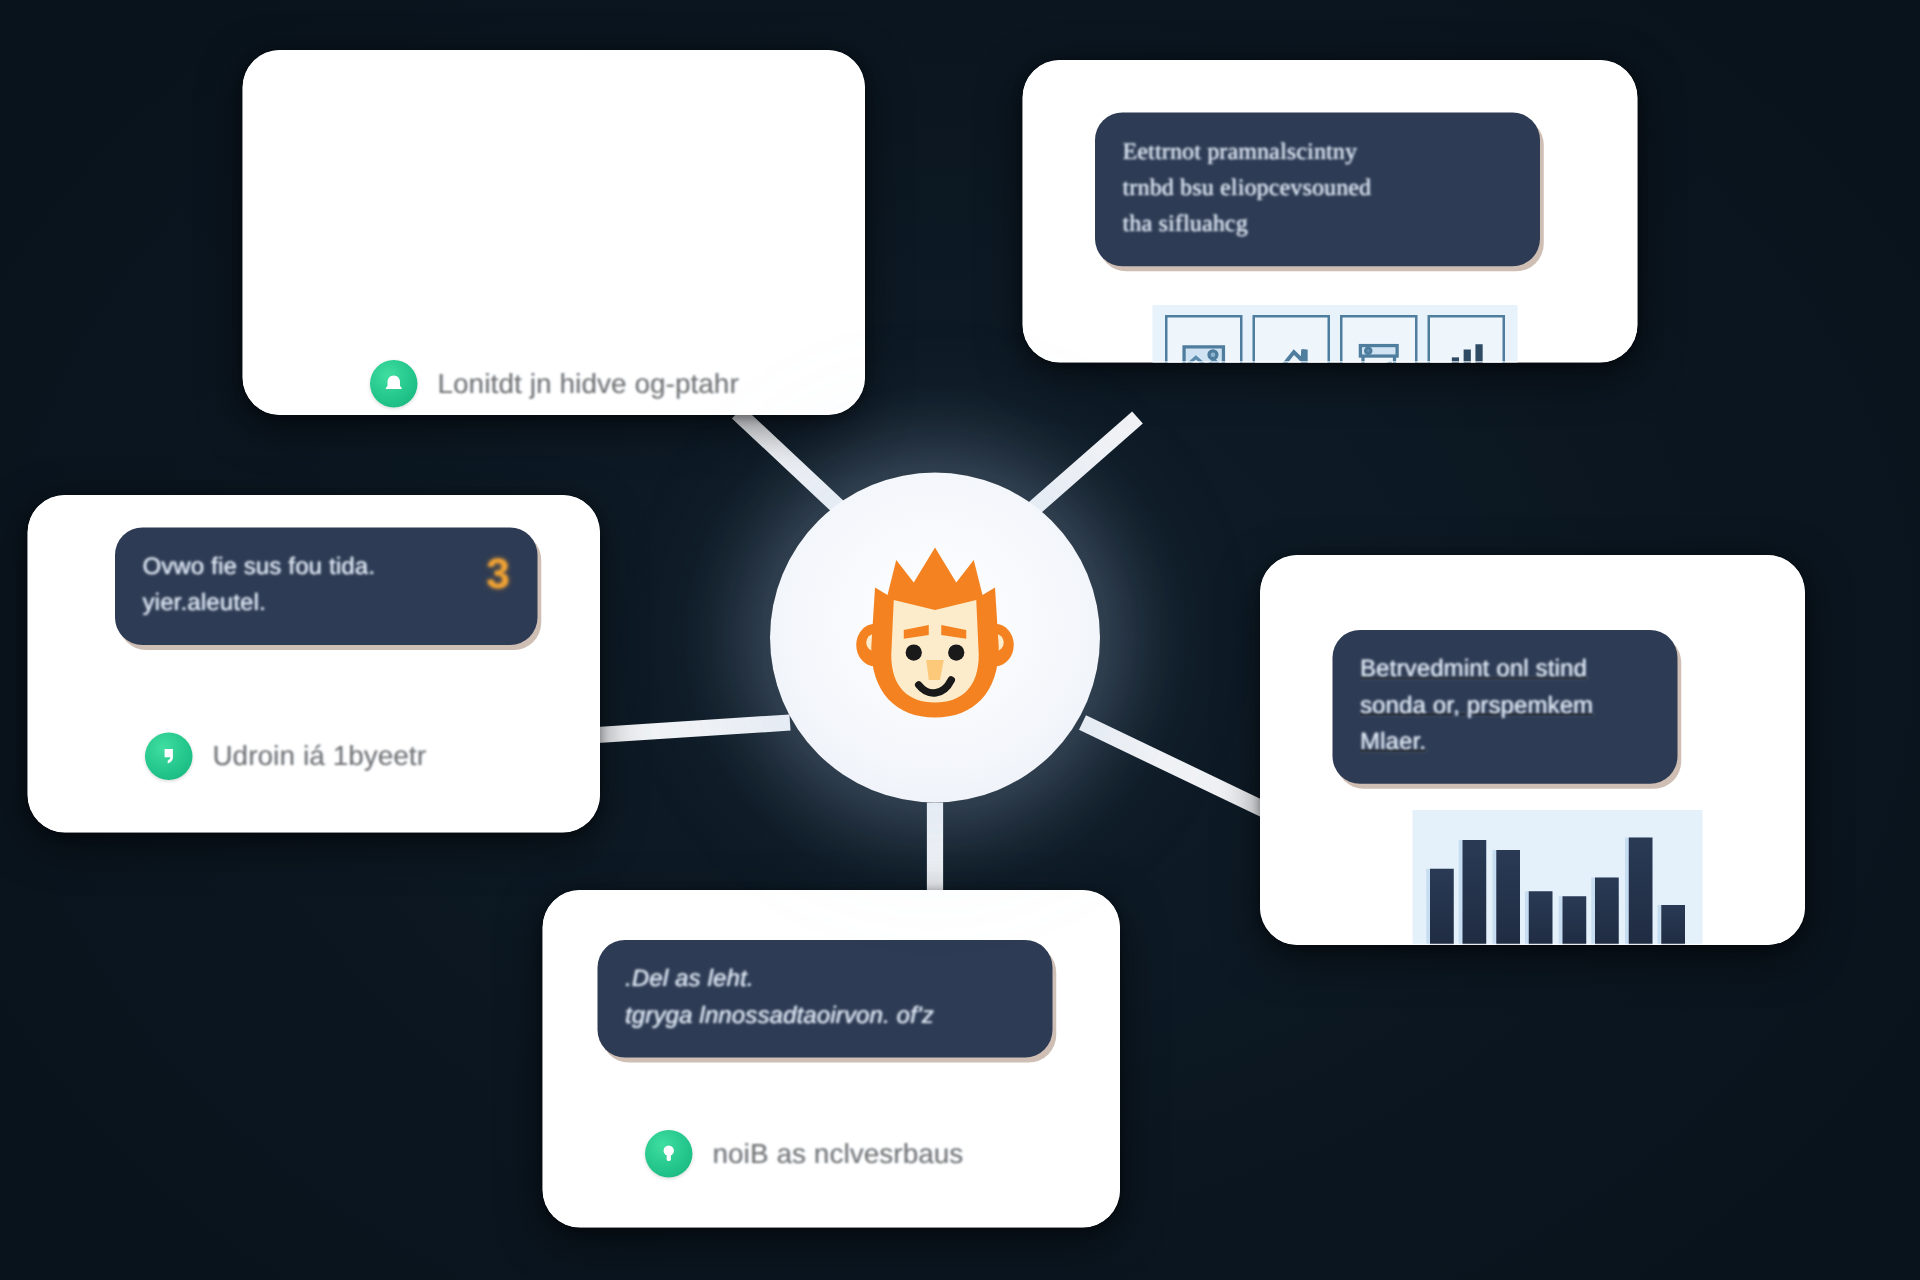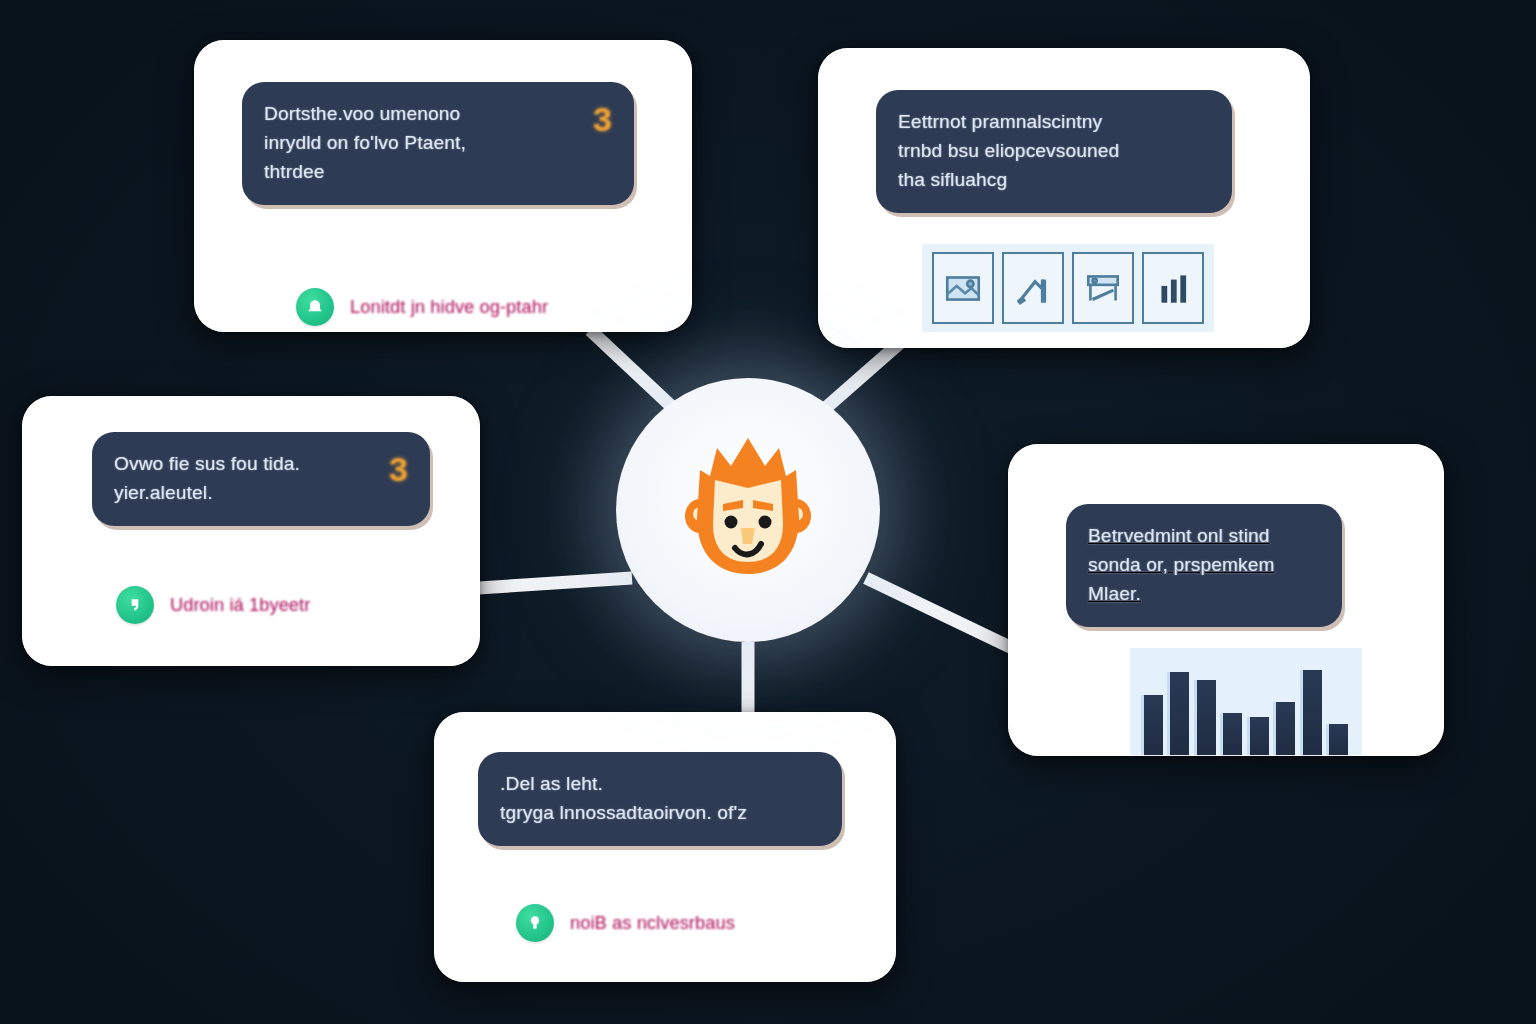--- a/index.html
+++ b/index.html
@@ -89,22 +89,22 @@
   .badge-icon {
     width: 38px; height: 38px;
     border-radius: 50%;
     background: radial-gradient(circle at 38% 32%, #3fdda0 0%, #22c48a 60%, #16b07a 100%);
     display: flex; align-items: center; justify-content: center;
     flex: 0 0 auto;
     box-shadow: 0 1px 3px rgba(0,0,0,0.16);
   }
   .badge-icon svg { width: 20px; height: 20px; display: block; }
   .footer-text {
-    color: #be185d;
-    font-size: 18px;
+    color: #737373;
+    font-size: 22px;
     letter-spacing: 0.2px;
     filter: blur(0.8px);
     text-shadow: 0 0 2px rgba(255,255,255,0.6), 0.8px 0 0 rgba(140,170,205,0.5);
   }
 
   
   .thumb-strip {
     position: absolute;
     display: flex;
     gap: 8px;
@@ -183,38 +183,32 @@
       <circle cx="92" cy="90" r="6.5" fill="#1a1a1a"></circle>
 
       <path d="M68 96 L82 96 L79 112 L70 112 Z" fill="#fcc97a"></path>
 
       <path d="M62 116 C70 126 82 124 88 112" stroke="#1a1a1a" stroke-width="6" fill="none" stroke-linecap="round"></path>
     </svg>
   </div>
 
   <div class="card" style="left:194px; top:40px; width:498px; height:292px;">
     <div class="card-inner">
-      <div class="bubble" style="left:48px; top:42px; width:392px;">
-        <div class="bubble-text">Dortsthe.voo umenono
-inrydld on fo'lvo Ptaent,
-thtrdee</div>
-        <div class="badge-count">3</div>
-      </div>
       <div class="footer-row" style="left:102px; top:248px;">
         <span class="badge-icon">
           <svg viewBox="0 0 24 24" fill="#ffffff">
             <path d="M12 4c-3.3 0-6 2.7-6 6v4l-1.6 2.1c-.3.4 0 1 .5 1h14.2c.5 0 .8-.6.5-1L18 14v-4c0-3.3-2.7-6-6-6z"></path>
           </svg>
         </span>
         <span class="footer-text">Lonitdt jn hidve og-ptahr</span>
       </div>
     </div>
   </div>
 
-  <div class="card" style="left:818px; top:48px; width:492px; height:300px;">
+  <div class="card" style="left:818px; top:48px; width:492px; height:242px;font-family:Liberation Serif, serif;">
     <div class="card-inner">
       <div class="bubble" style="left:58px; top:42px; width:356px;">
         <div class="bubble-text">Eettrnot pramnalscintny
 trnbd bsu eliopcevsouned
 tha sifluahcg</div>
       </div>
       <div class="thumb-strip" style="left:104px; top:196px;">
         <div class="thumb">
           <svg viewBox="0 0 40 40" fill="none" stroke="#4f7d9e" stroke-width="2.5">
             <rect x="5" y="10" width="30" height="21" fill="#cfe3f2"></rect>
@@ -243,21 +237,21 @@
             <rect x="18" y="12" width="5.5" height="22" fill="#2f4a63"></rect>
             <rect x="27" y="8" width="5.5" height="26" fill="#2f4a63"></rect>
           </svg>
         </div>
       </div>
     </div>
   </div>
 
   <div class="card" style="left:22px; top:396px; width:458px; height:270px;">
     <div class="card-inner">
-      <div class="bubble" style="left:70px; top:36px; width:338px;justify-content:flex-end;">
+      <div class="bubble" style="left:70px; top:26px; width:338px;justify-content:flex-end;">
         <div class="bubble-text">Ovwo fie sus fou tida.
 yier.aleutel.</div>
         <div class="badge-count">3</div>
       </div>
       <div class="footer-row" style="left:94px; top:190px;justify-content:flex-end;">
         <span class="badge-icon">
           <svg viewBox="0 0 24 24" fill="#ffffff">
             <path d="M8 5h8v8c0 3-2 5-5 6v-3c1.6-.5 2.4-1.6 2.5-3H8V5z"></path>
           </svg>
         </span>
@@ -281,21 +275,21 @@
           <div class="bar" style="height: 40%; background: linear-gradient(rgb(42, 58, 85) 0%, rgb(31, 44, 66) 100%);"></div>
           <div class="bar" style="height: 55%; background: linear-gradient(rgb(42, 58, 85) 0%, rgb(31, 44, 66) 100%);"></div>
           <div class="bar" style="height: 88%; background: linear-gradient(rgb(42, 58, 85) 0%, rgb(31, 44, 66) 100%);"></div>
           <div class="bar" style="height: 33%; background: linear-gradient(rgb(42, 58, 85) 0%, rgb(31, 44, 66) 100%);"></div>
         </div>
     </div>
   </div>
 
   <div class="card" style="left:434px; top:712px; width:462px; height:270px;">
     <div class="card-inner">
-      <div class="bubble" style="left:44px; top:40px; width:364px;">
+      <div class="bubble" style="left:44px; top:40px; width:364px;font-style:italic;">
         <div class="bubble-text">.Del as leht.
 tgryga lnnossadtaoirvon. of'z</div>
       </div>
       <div class="footer-row" style="left:82px; top:192px;justify-content:space-between;">
         <span class="badge-icon">
           <svg viewBox="0 0 24 24" fill="#ffffff">
             <circle cx="12" cy="9" r="5"></circle>
             <rect x="10" y="13" width="4" height="6" rx="1.4"></rect>
           </svg>
         </span>

